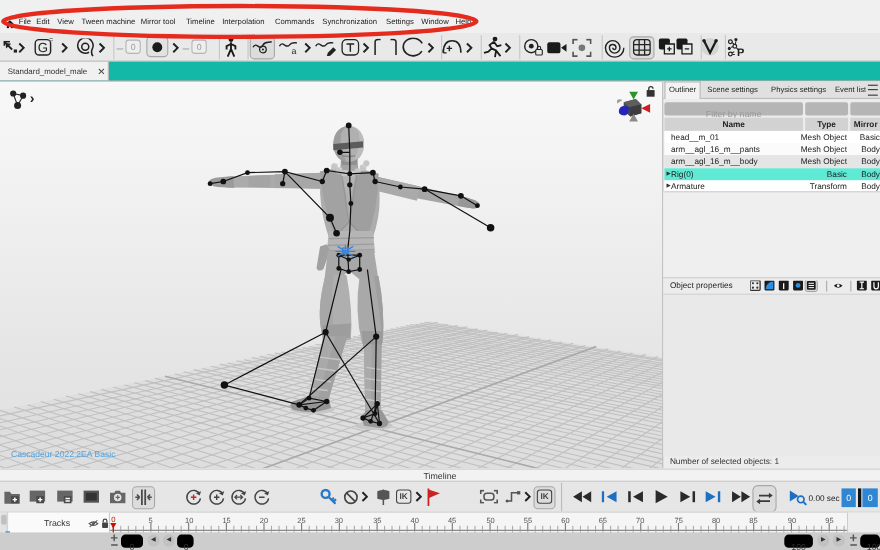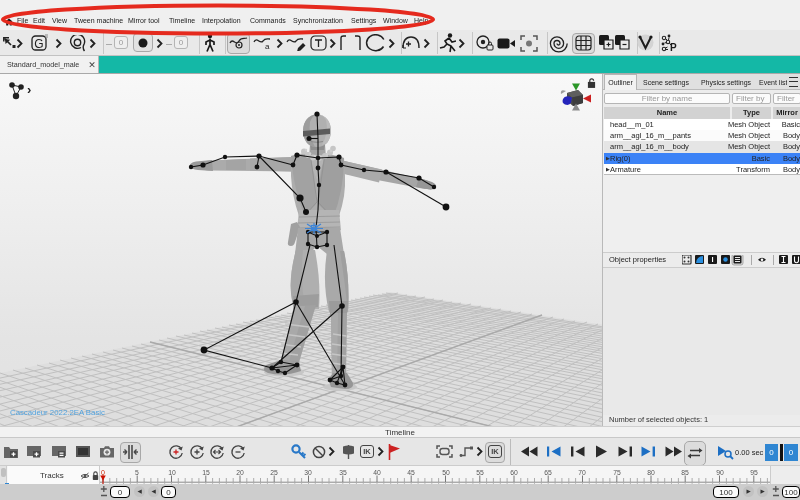--- a/index.html
+++ b/index.html
@@ -16,21 +16,21 @@
 
 #viewport{left:0;top:74px;width:603px;height:352px}
 
 #rpanel{left:602px;top:74px;width:198px;height:352px;background:#ececec;border-left:1px solid #b9b9b9;font-size:7px;color:#222}
 
 #tl{left:0;top:426px;width:800px;height:74px;background:#e6e6e6}
 #tlhead{position:absolute;left:0;top:0;width:800px;height:12px;background:#f2f2f2;border-top:1px solid #cfcfcf;border-bottom:1px solid #c8c8c8;text-align:center;font-size:8px;color:#333;line-height:12px}
 #tltools{position:absolute;left:0;top:13px;width:800px;height:26px}
 #trackrow{position:absolute;left:0;top:39px;width:800px;height:19px;background:#f5f5f5;border-top:1px solid #cccccc}
 #botbar{position:absolute;left:0;top:58px;width:800px;height:16px;background:#cdcdcd}
-.fld{position:absolute;background:#fbfbfb;border:1px solid #000000;border-radius:4px;font-size:8px;color:#333;text-align:center}
+.fld{position:absolute;background:#fbfbfb;border:6px solid #000000;border-radius:4px;font-size:8px;color:#333;text-align:center}
 .cbtn{position:absolute;width:11px;height:11px;border-radius:50%;background:#c2c2c2;color:#333;font-size:5.5px;text-align:center;line-height:11px}
 .row{left:1px;width:197px;height:11.2px;line-height:11.2px;color:#222;font-size:7.5px}
 .row .c1{position:absolute;left:6px;white-space:nowrap}
 .row .c2{position:absolute;left:120px;width:46px;text-align:right;white-space:nowrap}
 .row .c3{position:absolute;left:170px;width:26px;text-align:right;white-space:nowrap}
 .tri{position:absolute;left:-4px;font-size:5px;color:#333;font-weight:normal}
 </style></head>
 <body>
 <div id="app">
 
@@ -513,21 +513,21 @@
 <div class="abs row" style="top:56.2px;background:#fbfbfb">
         <span class="c1">arm__agl_16_m__pants</span>
         <span class="c2">Mesh Object</span>
         <span class="c3">Body</span>
       </div>
 <div class="abs row" style="top:67.4px;background:#e5e5e5">
         <span class="c1">arm__agl_16_m__body</span>
         <span class="c2">Mesh Object</span>
         <span class="c3">Body</span>
       </div>
-<div class="abs row" style="top:78.6px;background:#3b82f6">
+<div class="abs row" style="top:78.6px;background:#5eead4">
         <span class="c1"><b class="tri">▶</b>Rig(0)</span>
         <span class="c2">Basic</span>
         <span class="c3">Body</span>
       </div>
 <div class="abs row" style="top:89.8px;background:#ffffff;border-bottom:1px solid #bbb">
         <span class="c1"><b class="tri">▶</b>Armature</span>
         <span class="c2">Transform</span>
         <span class="c3">Body</span>
       </div>
 <div class="abs" style="left:0;top:101px;width:198px;height:77px;background:#efefef"></div>

